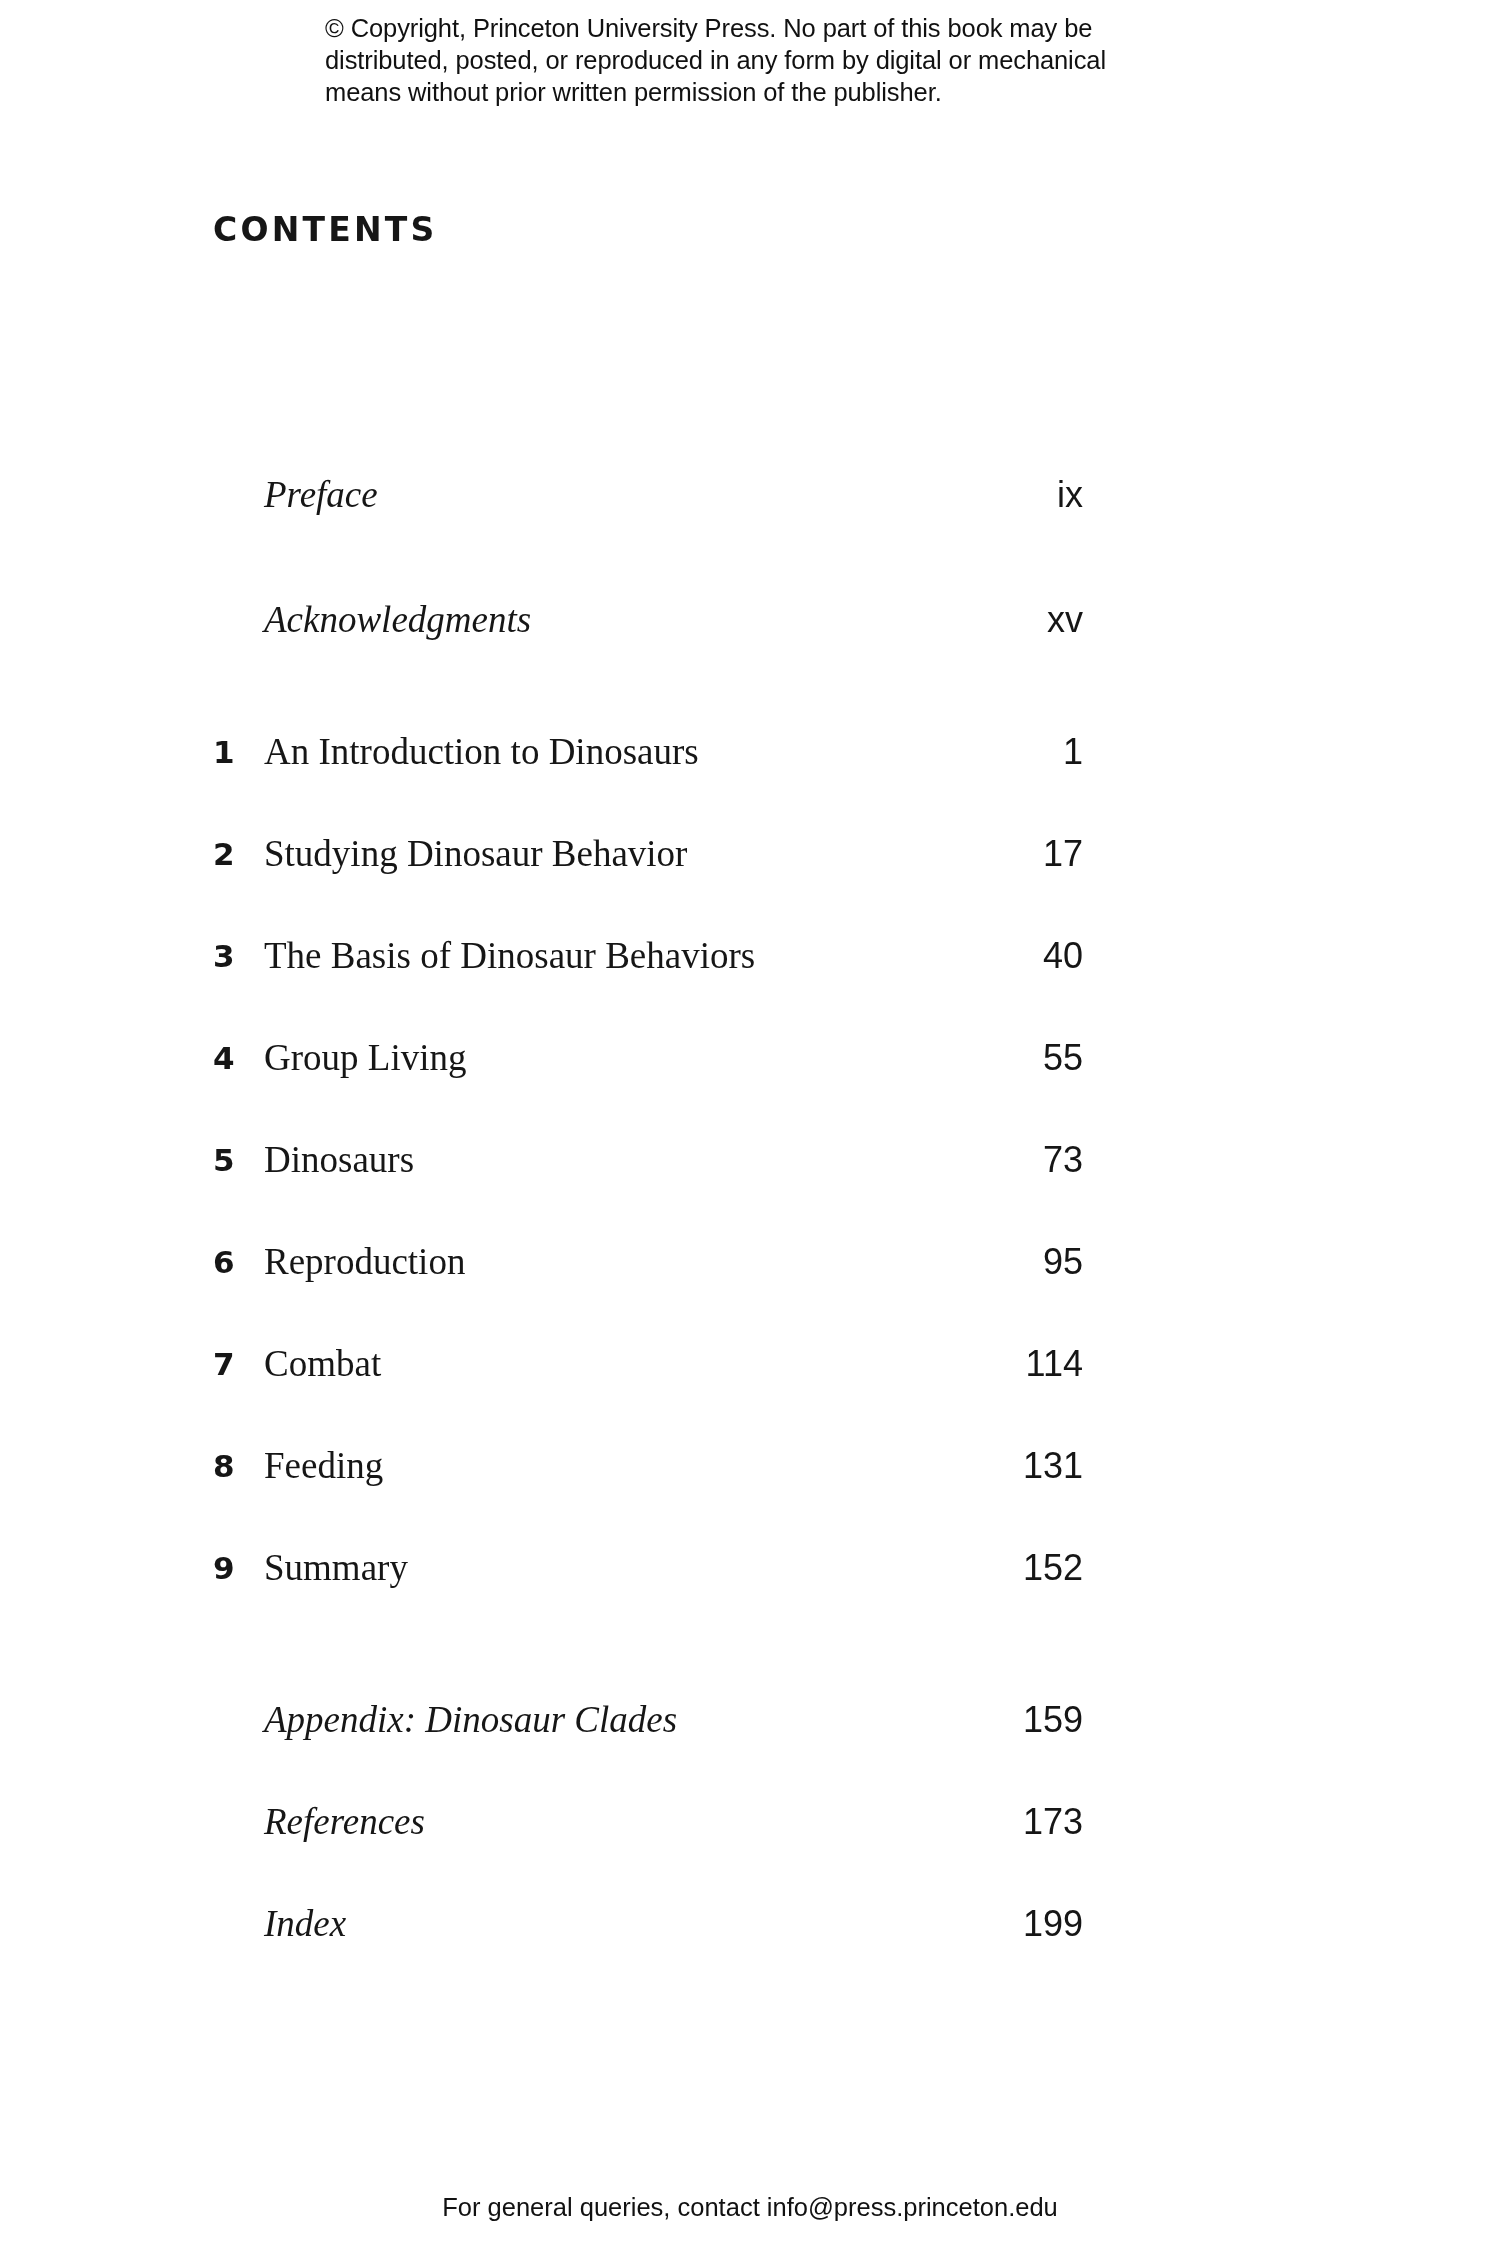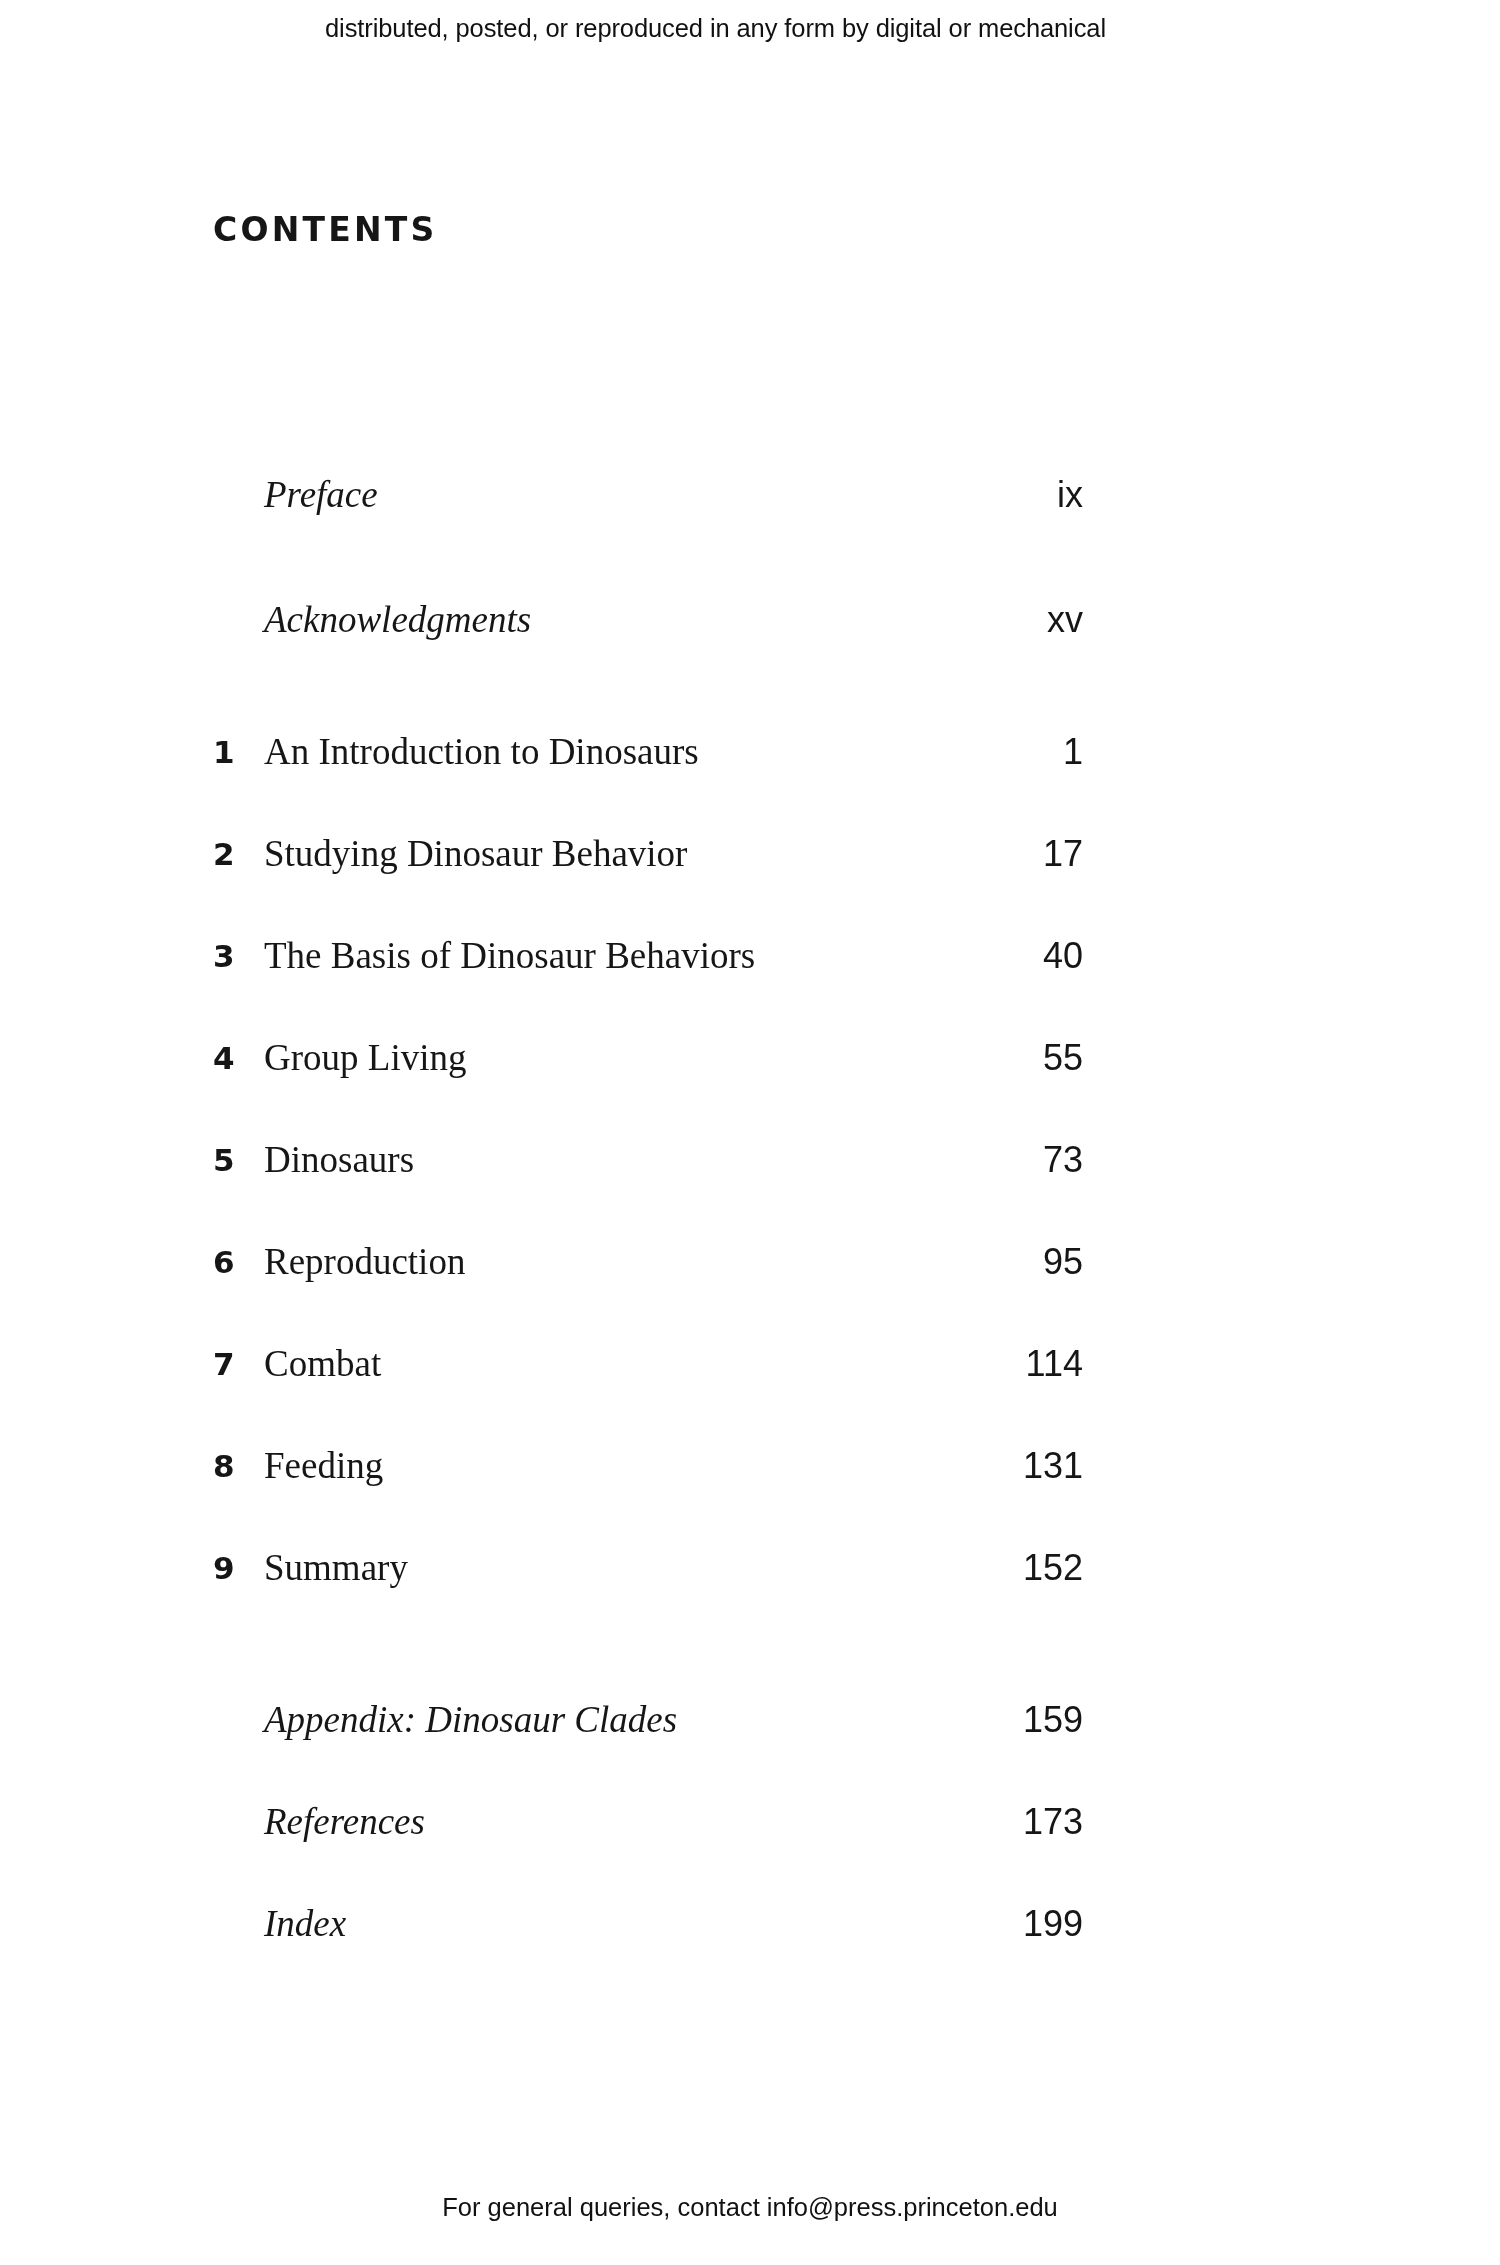--- a/index.html
+++ b/index.html
@@ -95,21 +95,23 @@
       line-height: 30px;
       color: #111111;
       padding-left: 0;
     }
     .footer span { margin-left: 0px; }
   </style>
 </head>
 <body>
 
 <div class="copyright">
+  <span class="line">© Copyright, Princeton University Press. No part of this book may be</span>
   <span class="line">distributed, posted, or reproduced in any form by digital or mechanical</span>
+  <span class="line">means without prior written permission of the publisher.</span>
 </div>
 
 <h1 class="contents-heading">CONTENTS</h1>
 
 <div>
 
   <div class="toc-row" style="top:455px;">
     <span class="toc-title italic">Preface</span>
     <span class="toc-page">ix</span>
   </div>

